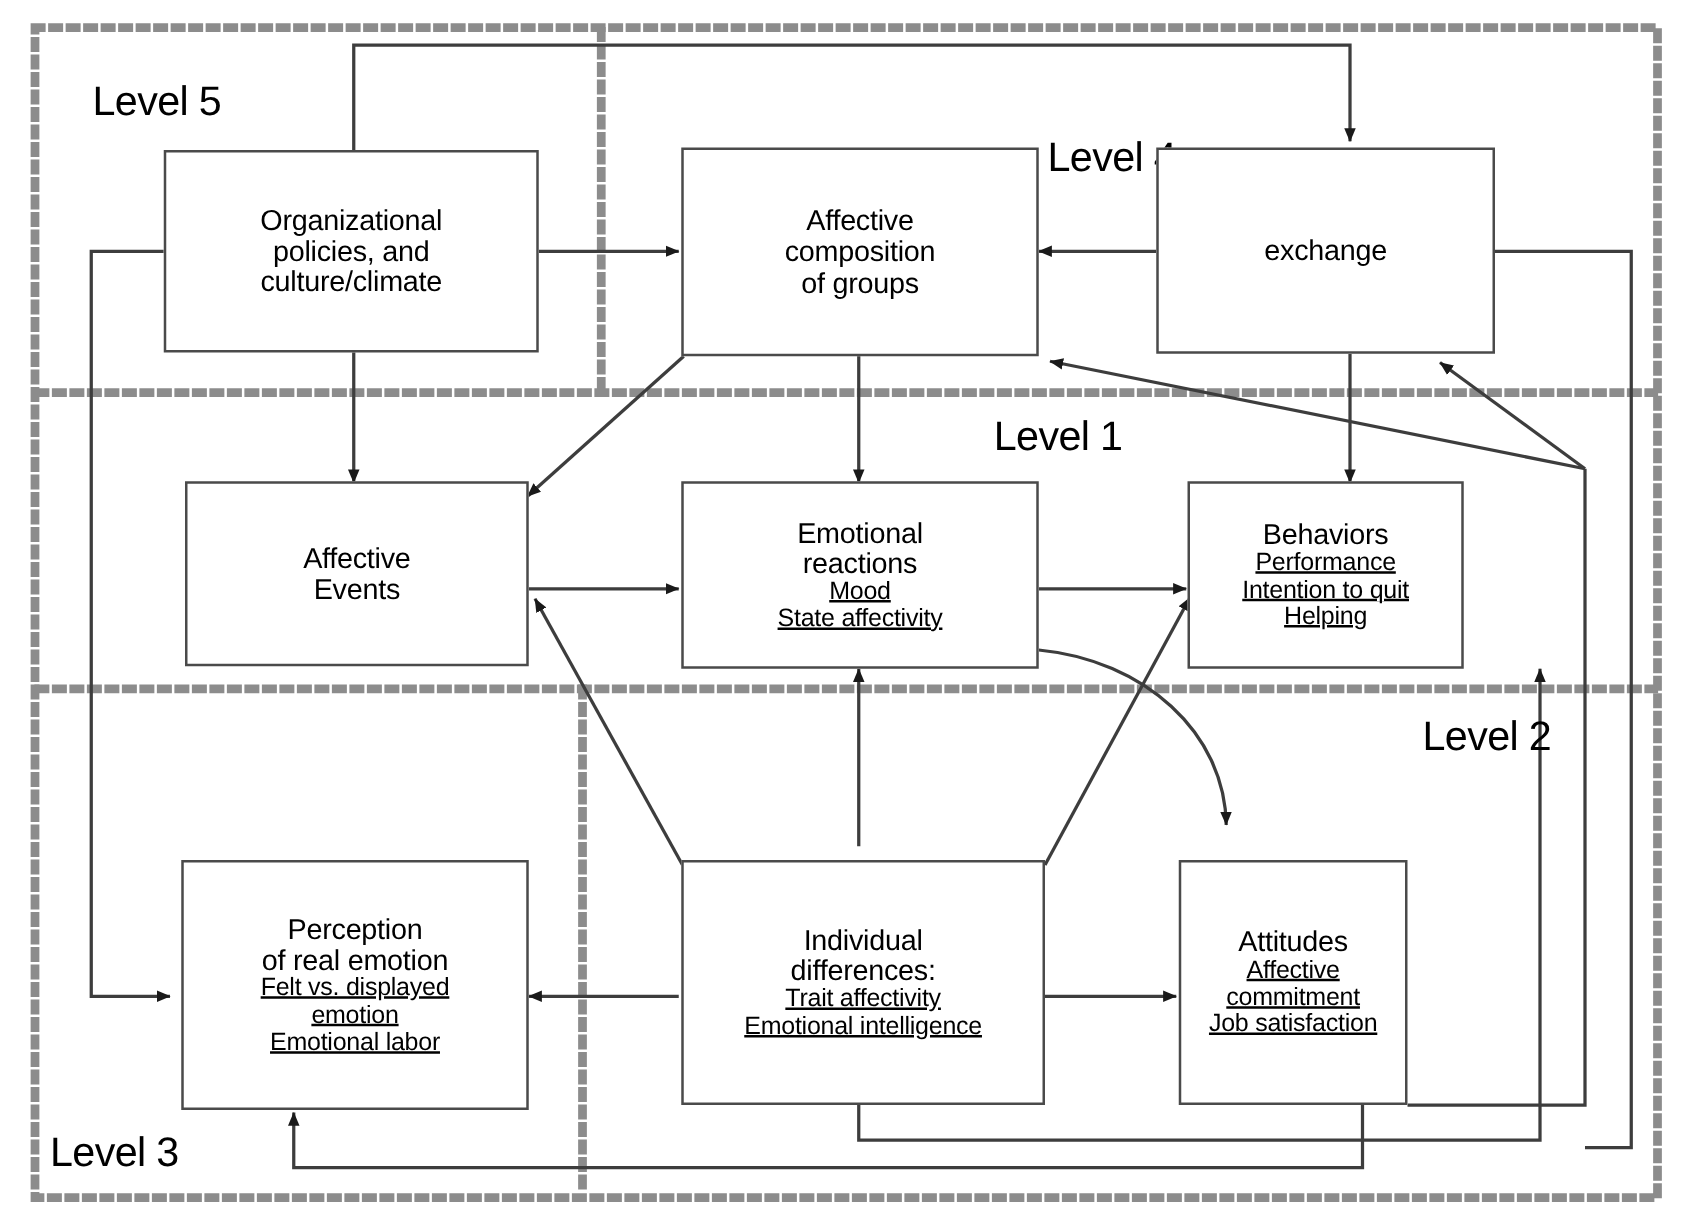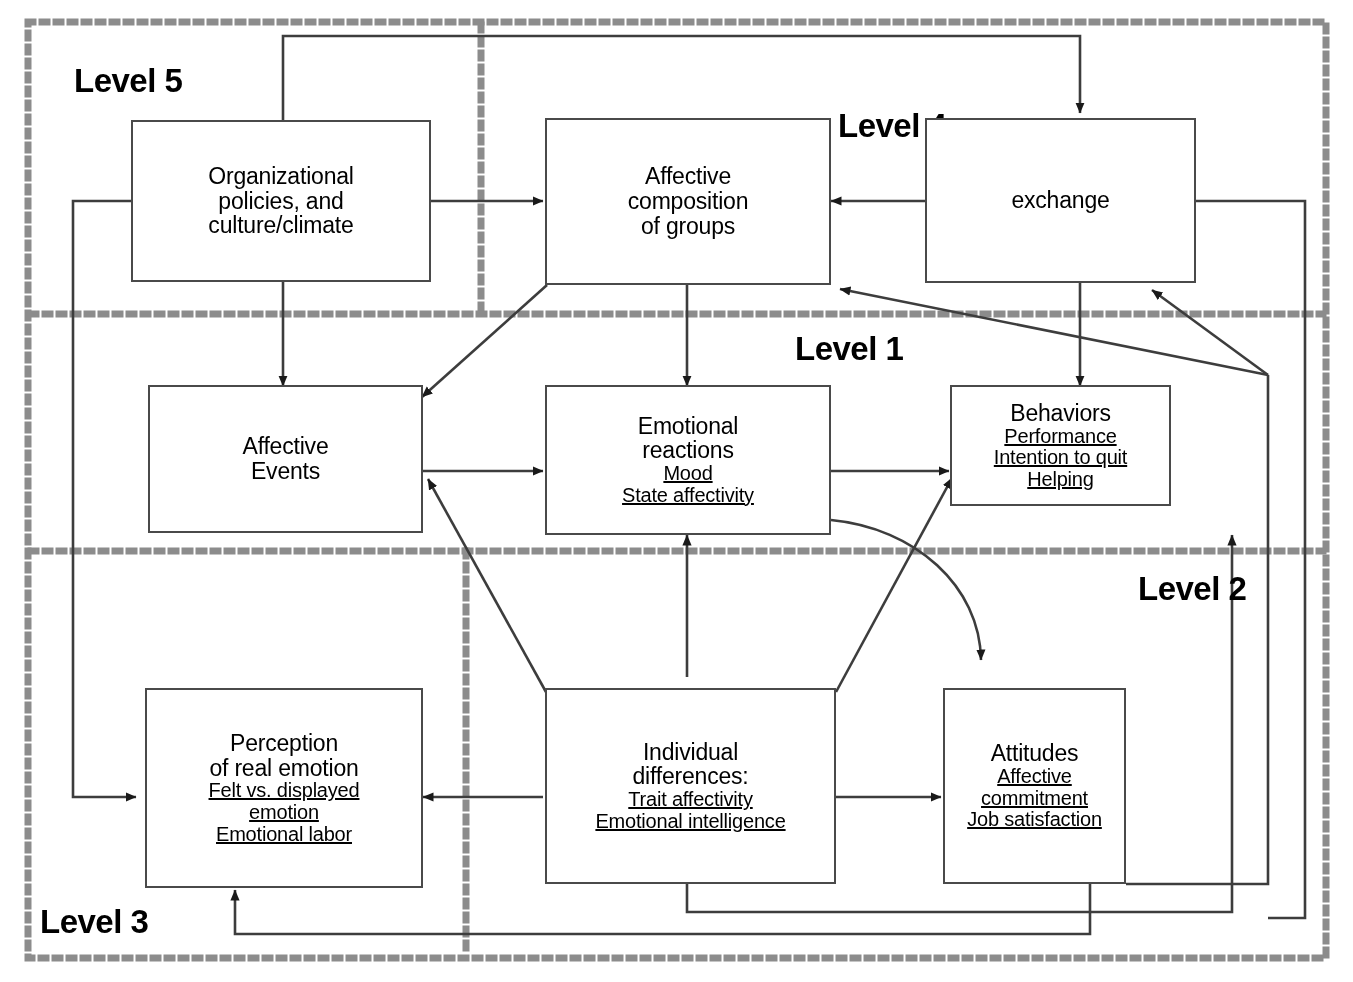--- a/index.html
+++ b/index.html
@@ -4,21 +4,21 @@
 <style>
   html,body{margin:0;padding:0;background:#ffffff;}
   body{font-family:"Liberation Sans", sans-serif;}
   #stage{position:relative;width:1353px;height:982px;background:#fff;overflow:hidden;}
   #svg{position:absolute;left:0;top:0;width:1353px;height:982px;}
   .node{position:absolute;box-sizing:border-box;border:2px solid #4a4a4a;background:#ffffff;
         display:flex;flex-direction:column;align-items:center;justify-content:center;text-align:center;
         color:#000;line-height:1.08;}
   .node .t1{font-size:23px;letter-spacing:-0.2px;}
   .node .t2{font-size:20px;letter-spacing:-0.2px;text-decoration:underline;}
-  .lvl{position:absolute;font-size:33px;font-weight:bold;color:#000;letter-spacing:-0.5px;}
+  .lvl{position:absolute;font-size:33px;font-weight:normal;color:#000;letter-spacing:-0.5px;}
 </style>
 </head>
 <body>
 
 <div id="stage">
 
   <svg id="svg" viewBox="0 0 1353 982">
     <defs>
       <marker id="ah" markerWidth="13" markerHeight="13" refX="10.5" refY="5" orient="auto" markerUnits="userSpaceOnUse">
         <path d="M0,0.4 L11,5 L0,9.6 z" fill="#1a1a1a"></path>
@@ -110,21 +110,21 @@
     <div class="t1">Events</div>
   </div>
 
   <div class="node" style="left:545px; top:385px; width:286px; height:150px;">
     <div class="t1">Emotional</div>
     <div class="t1">reactions</div>
     <div class="t2">Mood</div>
     <div class="t2">State affectivity</div>
   </div>
 
-  <div class="node" style="left:950px; top:385px; width:221px; height:121px;">
+  <div class="node" style="left:950px; top:385px; width:221px; height:150px;">
     <div class="t1">Behaviors</div>
     <div class="t2">Performance</div>
     <div class="t2">Intention to quit</div>
     <div class="t2">Helping</div>
   </div>
 
   <div class="node" style="left:545px; top:688px; width:291px; height:196px;">
     <div class="t1">Individual</div>
     <div class="t1">differences:</div>
     <div class="t2">Trait affectivity</div>

